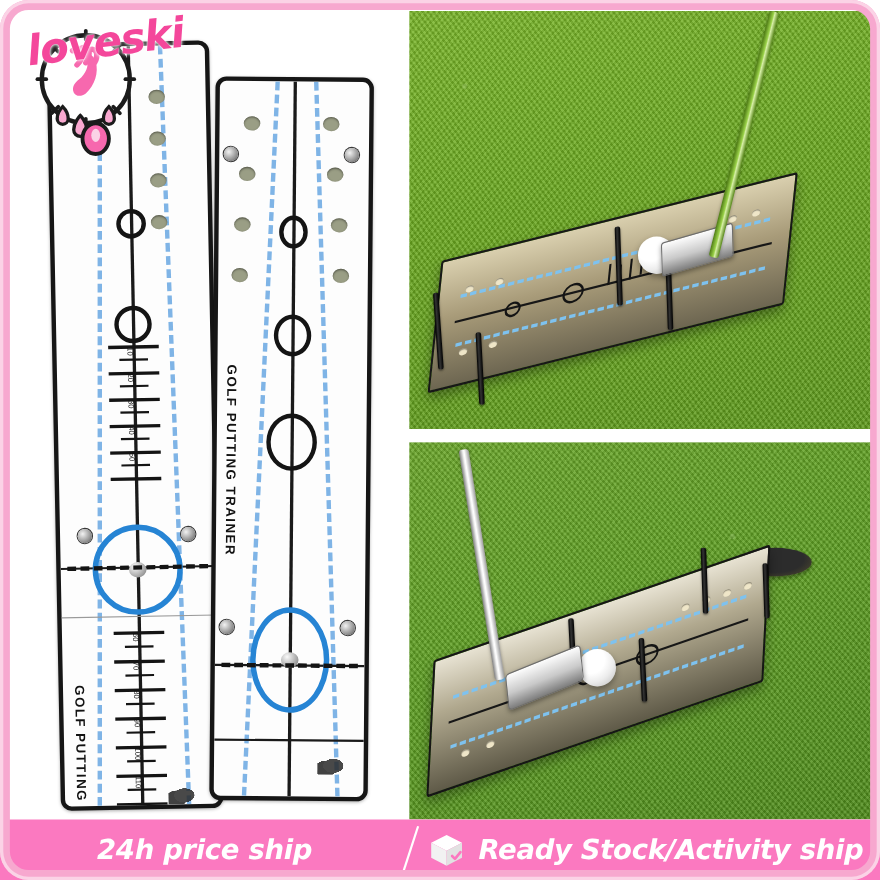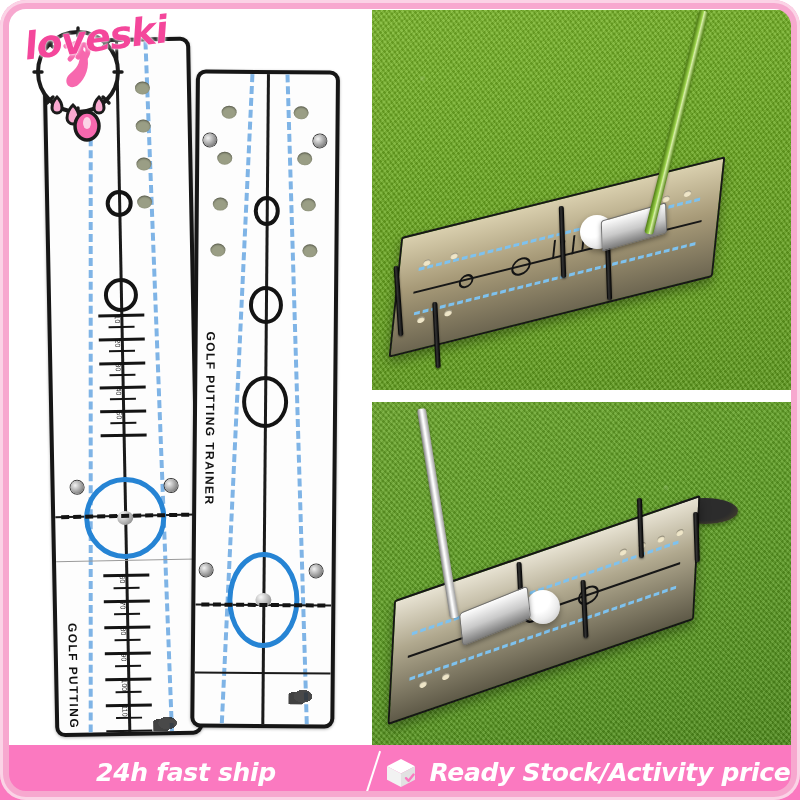--- a/index.html
+++ b/index.html
@@ -346,29 +346,29 @@
     <div class="peg" style="left:322px;top:110px;height:50px;transform:rotate(-2deg);"></div>
 
     <div class="golfball" style="left:154px;top:188px;width:34px;height:34px;"></div>
 
     <div class="putterhead" style="left:86px;top:198px;width:72px;height:30px;transform:rotate(-22deg) skewX(-16deg);border-radius:4px;"></div>
     <div class="shaft" style="left:78px;top:4px;width:9px;height:212px;transform:rotate(-9deg);transform-origin:50% 100%;"></div>
   </div>
 
   <div id="banner">
     <div id="banner-left">
-      <span class="banner-text">24h fast ship</span>
+      <span class="banner-text">24h price ship</span>
     </div>
     <div id="banner-divider"></div>
     <div id="banner-right">
       <svg id="box-icon" width="34" height="34" viewBox="0 0 34 34">
         <path d="M17 3 31 10.2 17 17.4 3 10.2z" fill="#ffffff"></path>
         <path d="M3 10.2 17 17.4V31L3 23.8z" fill="#f2f2f2"></path>
         <path d="M17 17.4 31 10.2v13.6L17 31z" fill="#e2e2e2"></path>
         <path d="M22 22.2l2.6 2.6 5-6.2" stroke="#fb79c0" stroke-width="2.4" fill="none" stroke-linecap="round" stroke-linejoin="round"></path>
       </svg>
-      <span class="banner-text">Ready Stock/Activity price</span>
+      <span class="banner-text">Ready Stock/Activity ship</span>
     </div>
   </div>
 
   <div id="frame"></div>
   <div id="frame-inner"></div>
 </div>
 
 </body></html>

